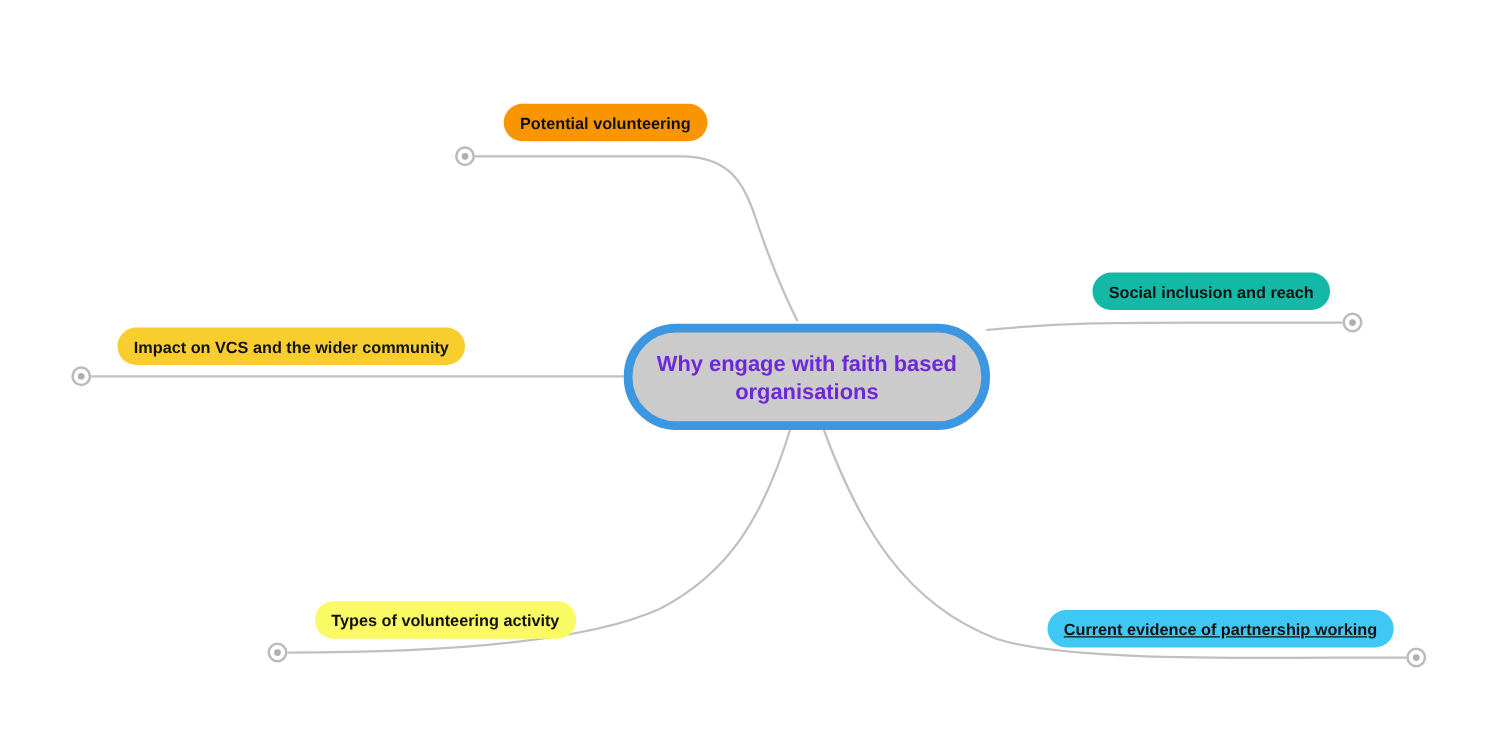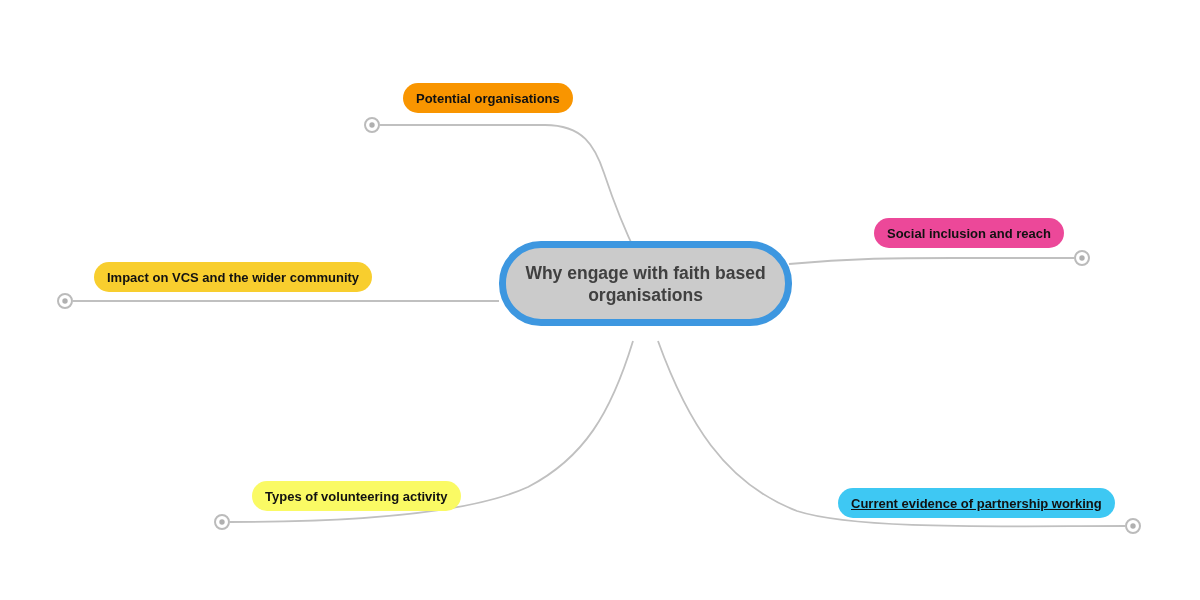--- a/index.html
+++ b/index.html
@@ -19,35 +19,35 @@
   .connector-layer {
     position: absolute;
     left: 0;
     top: 0;
     width: 1200px;
     height: 600px;
   }
   .central-node {
     position: absolute;
     left: 499px;
-    top: 241px;
+    top: 259px;
     width: 293px;
     height: 85px;
     box-sizing: border-box;
     border: 7px solid #3D97E0;
     border-radius: 42px;
     background: #CBCBCB;
     display: flex;
     align-items: center;
     justify-content: center;
     text-align: center;
     font-size: 17.5px;
     line-height: 22px;
     font-weight: bold;
-    color: #404040;
+    color: #6d28d9;
     padding: 0 14px;
     cursor: pointer;
   }
   .branch-node {
     position: absolute;
     height: 30px;
     border-radius: 15px;
     display: flex;
     align-items: center;
     justify-content: center;
@@ -108,23 +108,23 @@
       <circle class="endpoint-dot" cx="222" cy="522" r="2.7"></circle>
     </g>
     <g>
       <circle class="endpoint-ring" cx="1133" cy="526" r="7"></circle>
       <circle class="endpoint-dot" cx="1133" cy="526" r="2.7"></circle>
     </g>
   </svg>
 
   <div class="central-node" style="background-color: rgb(203, 203, 203);">Why engage with faith based organisations</div>
 
-  <div class="branch-node bn-potential" style="background-color: rgb(249, 149, 0);">Potential organisations</div>
+  <div class="branch-node bn-potential" style="background-color: rgb(249, 149, 0);">Potential volunteering</div>
 
-  <div class="branch-node bn-social" style="background-color: #ec4899; text-align: center;">Social inclusion and reach</div>
+  <div class="branch-node bn-social" style="background-color: #14b8a6; text-align: center;">Social inclusion and reach</div>
 
   <div class="branch-node bn-impact" style="background-color: rgb(248, 206, 46); text-align: right;">Impact on VCS and the wider community</div>
 
   <div class="branch-node bn-types" style="background-color: rgb(250, 250, 100); text-align: right;">Types of volunteering activity</div>
 
   <div class="branch-node bn-current" style="background-color: rgb(62, 200, 243);">Current evidence of partnership working</div>
 
 </div>
 
 </body></html>

